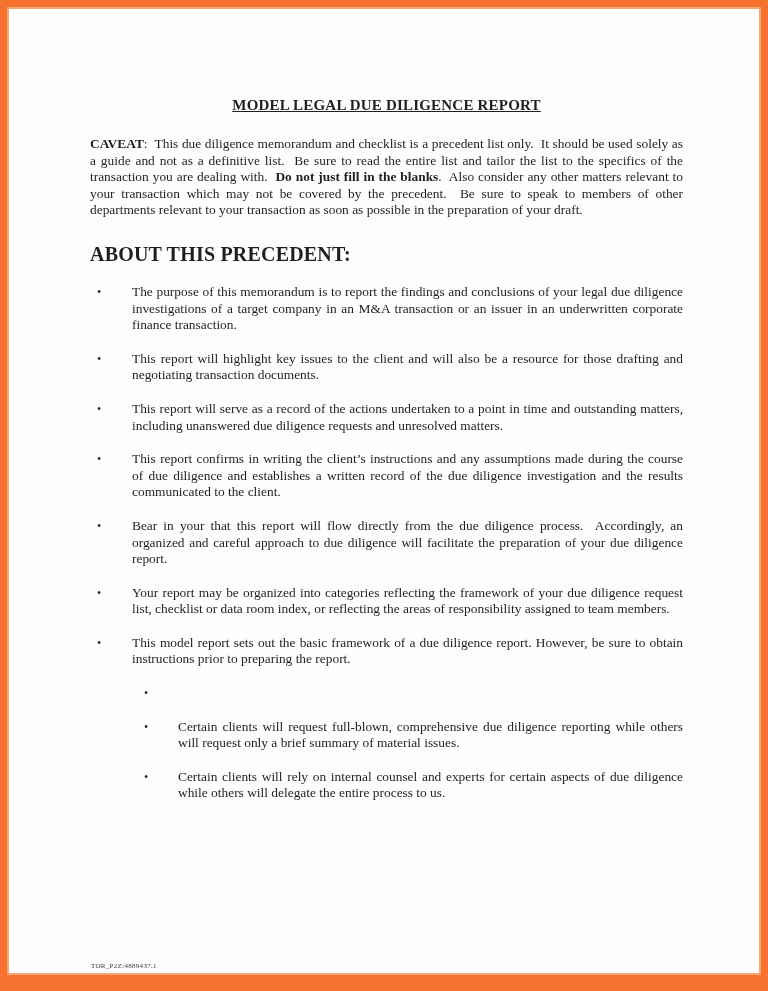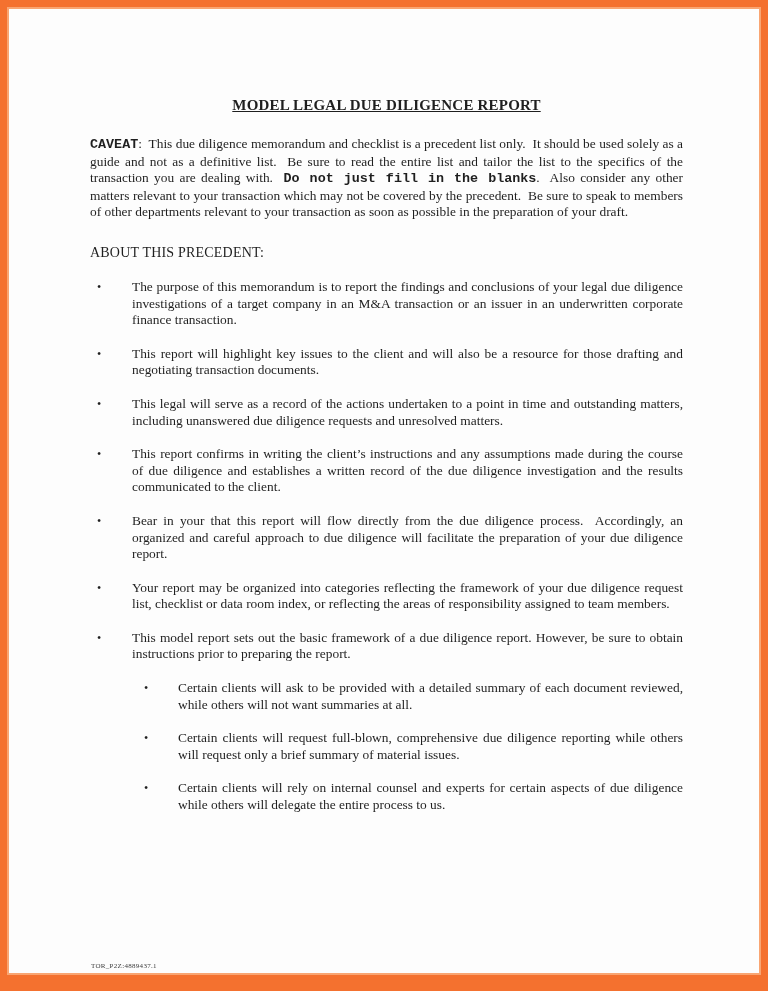--- a/index.html
+++ b/index.html
@@ -37,22 +37,22 @@
     margin: 0 0 22px 0;
   }
   .para {
     font-size: 13.4px;
     line-height: 16.6px;
     text-align: justify;
     white-space: pre-wrap;
     margin: 0 0 24px 0;
   }
   .section-heading {
-    font-size: 14px;
-    font-weight: normal;
+    font-size: 20px;
+    font-weight: bold;
     letter-spacing: 0.2px;
     margin: 0 0 18px 0;
   }
   .bullet {
     display: flex;
     margin: 0 0 17px 0;
     font-size: 13.4px;
     line-height: 16.6px;
   }
   .bullet .dot {
@@ -64,21 +64,21 @@
   .bullet .btext {
     flex: 1 1 auto;
     text-align: justify;
     white-space: pre-wrap;
   }
   .bullet.sub .dot {
     margin-left: 54px;
     flex: 0 0 34px;
     padding-left: 0;
   }
-  .bold { font-weight: bold; font-family: Liberation Mono, monospace; }
+  .bold { font-weight: bold; }
   .doc-footer {
     position: absolute;
     left: 82px;
     top: 933px;
     font-size: 7px;
     letter-spacing: 0.3px;
     color: #3a3a3a;
     margin-top: 20px;
   }
 </style>
@@ -98,21 +98,21 @@
       <div class="bullet">
         <span class="dot">•</span>
         <span class="btext">The purpose of this memorandum is to report the findings and conclusions of your legal due diligence investigations of a target company in an M&amp;A transaction or an issuer in an underwritten corporate finance transaction.</span>
       </div>
       <div class="bullet">
         <span class="dot">•</span>
         <span class="btext">This report will highlight key issues to the client and will also be a resource for those drafting and negotiating transaction documents.</span>
       </div>
       <div class="bullet">
         <span class="dot">•</span>
-        <span class="btext">This legal will serve as a record of the actions undertaken to a point in time and outstanding matters, including unanswered due diligence requests and unresolved matters.</span>
+        <span class="btext">This report will serve as a record of the actions undertaken to a point in time and outstanding matters, including unanswered due diligence requests and unresolved matters.</span>
       </div>
 
 
       <div class="bullet">
         <span class="dot">•</span>
         <span class="btext">This report confirms in writing the client’s instructions and any assumptions made during the course of due diligence and establishes a written record of the due diligence investigation and the results communicated to the client.</span>
       </div>
       <div class="bullet">
         <span class="dot">•</span>
         <span class="btext">Bear in your that this report will flow directly from the due diligence process.  Accordingly, an organized and careful approach to due diligence will facilitate the preparation of your due diligence report.</span>
@@ -121,21 +121,20 @@
         <span class="dot">•</span>
         <span class="btext">Your report may be organized into categories reflecting the framework of your due diligence request list, checklist or data room index, or reflecting the areas of responsibility assigned to team members.</span>
       </div>
       <div class="bullet">
         <span class="dot">•</span>
         <span class="btext">This model report sets out the basic framework of a due diligence report. However, be sure to obtain instructions prior to preparing the report.</span>
       </div>
 
       <div class="bullet sub">
         <span class="dot">•</span>
-        <span class="btext">Certain clients will ask to be provided with a detailed summary of each document reviewed, while others will not want summaries at all.</span>
       </div>
       <div class="bullet sub">
         <span class="dot">•</span>
         <span class="btext">Certain clients will request full-blown, comprehensive due diligence reporting while others will request only a brief summary of material issues.</span>
       </div>
       <div class="bullet sub">
         <span class="dot">•</span>
         <span class="btext">Certain clients will rely on internal counsel and experts for certain aspects of due diligence while others will delegate the entire process to us.</span>
       </div>
 

